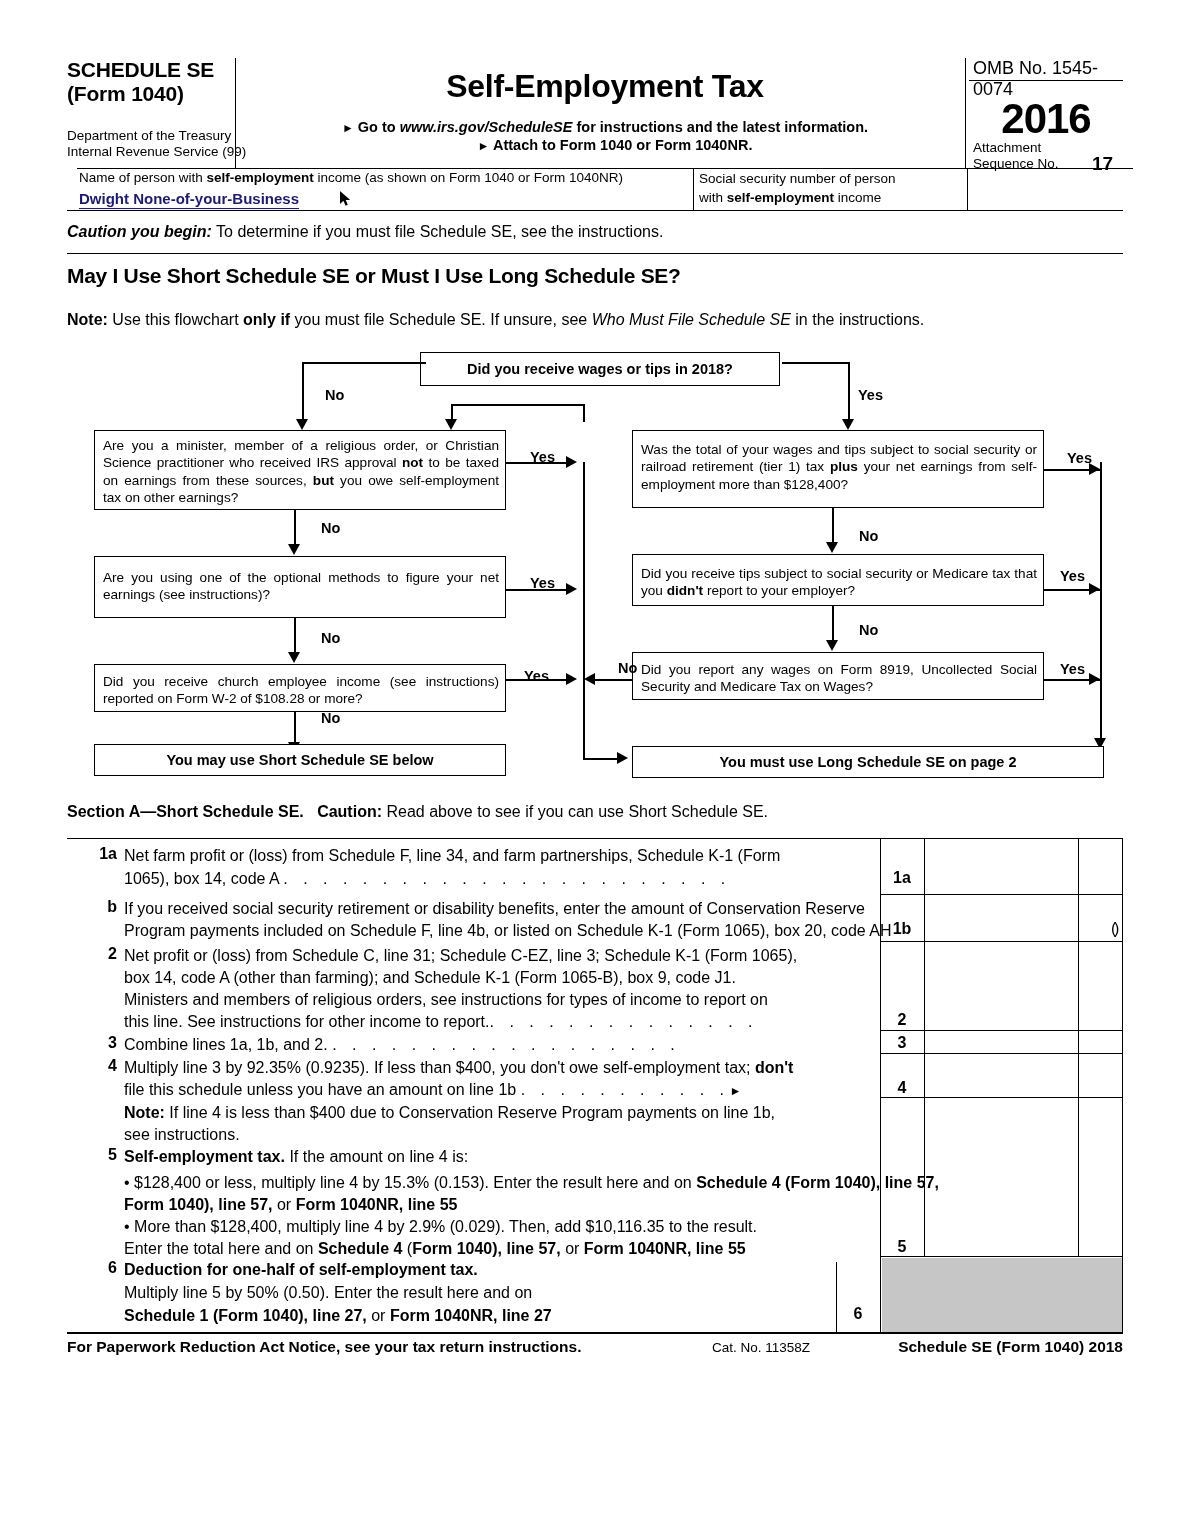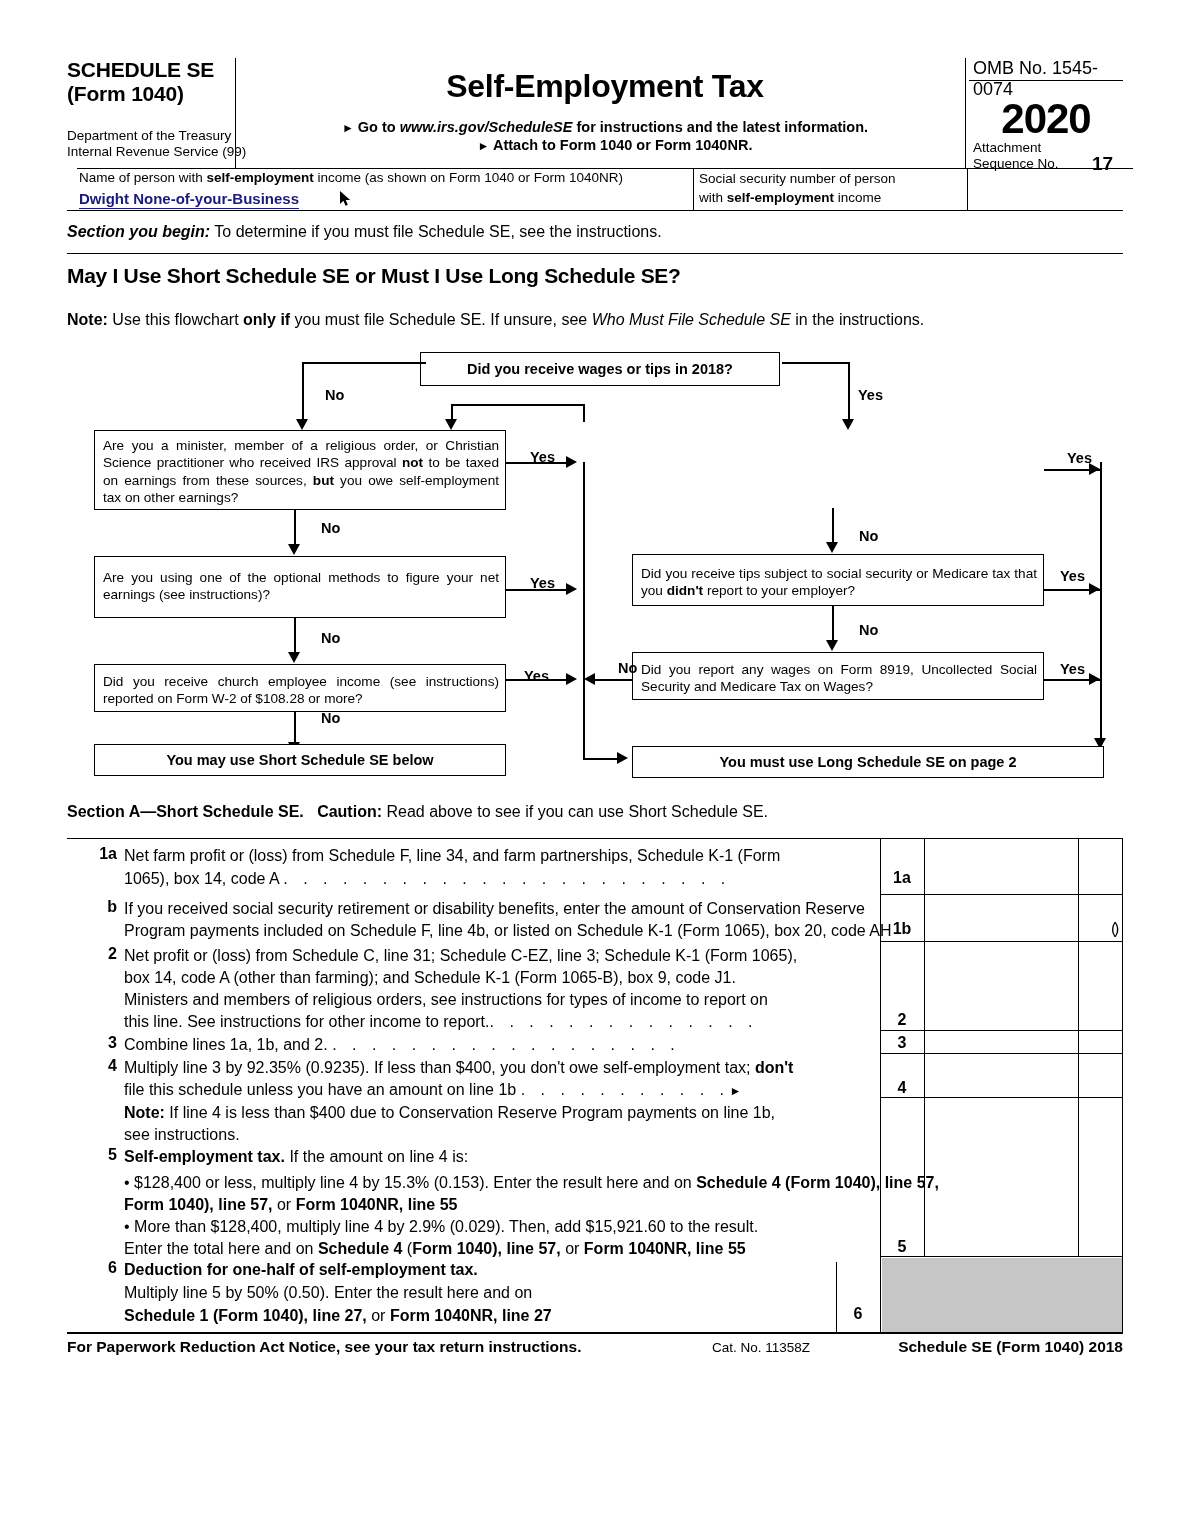--- a/index.html
+++ b/index.html
@@ -119,21 +119,21 @@
       </div>
       <div class="attachln">
         <span class="arrowg">►</span>
         <span>Attach to Form 1040 or Form 1040NR.</span>
       </div>
     </div>
 
     <div class="hdr-right">
       <div class="omb">OMB No. 1545-0074</div>
       <div class="omb-rule"></div>
-      <div class="year">2020</div>
+      <div class="year">2016</div>
       <div class="attach">
         <div>Attachment</div>
         <div>Sequence No.</div>
         <span class="seqno">17</span>
       </div>
     </div>
   </div>
 
   <div class="namerow">
     <div class="namerow-top"></div>
@@ -148,21 +148,21 @@
       <div><span>with </span><b>self-employment</b><span> income</span></div>
     </div>
 
     <svg class="cursor" style="left:262px; top:22px; width:14px; height:18px;" viewBox="0 0 14 18">
       <path d="M1,1 L1,14 L4.4,10.8 L6.6,15.7 L8.8,14.7 L6.7,10.0 L11.2,10.0 Z" fill="#000"></path>
     </svg>
   </div>
   <div class="namerow-bot" style="position:absolute;left:67px;top:210px;width:1056px;border-top:1.6px solid #000;"></div>
 
   <div class="beforeyou">
-    <b>Section you begin:</b><span> To determine if you must file Schedule SE, see the instructions.</span>
+    <b>Caution you begin:</b><span> To determine if you must file Schedule SE, see the instructions.</span>
   </div>
   <div class="rule1"></div>
   <div class="mayi">May I Use Short Schedule SE or Must I Use Long Schedule SE?</div>
   <div class="notefc">
     <b>Note:</b><span> Use this flowchart </span><b>only if</b><span> you must file Schedule SE. If unsure, see </span><i>Who Must File Schedule SE</i><span> in the instructions.</span>
   </div>
 
   <div class="fc">
 
     <div class="fbox" style="left:420px; top:352px; width:360px; height:34px;">
@@ -218,20 +218,23 @@
     <div class="lbl" style="left:301px; top:710px;">No</div>
 
     <div class="ln vln" style="left:583px; top:462px; height:296px;"></div>
     <div class="ln hln" style="left:583px; top:758px; width:36px;"></div>
     <div class="ar-r" style="left:617px; top:752px;"></div>
 
     <div class="fbox" style="left:94px; top:744px; width:412px; height:32px;">
       <div class="c">You may use Short Schedule SE below</div>
     </div>
 
+    <div class="fbox" style="left:632px; top:430px; width:412px; height:78px;">
+      <div class="t" style="top:10px;"><span>Was the total of your wages and tips subject to social security or railroad retirement (tier 1) tax </span><b>plus</b><span> your net earnings from self-employment more than $128,400?</span></div>
+    </div>
     <div class="ln hln" style="left:1044px; top:469px; width:58px;"></div>
     <div class="ar-r" style="left:1089px; top:463px;"></div>
     <div class="lbl" style="left:1047px; top:450px;">Yes</div>
 
     <div class="ln vln" style="left:832px; top:508px; height:36px;"></div>
     <div class="ar-d" style="left:826px; top:542px;"></div>
     <div class="lbl" style="left:839px; top:528px;">No</div>
 
     <div class="fbox" style="left:632px; top:554px; width:412px; height:52px;">
       <div class="t" style="top:10px;"><span>Did you receive tips subject to social security or Medicare tax that you </span><b>didn't</b><span> report to your employer?</span></div>
@@ -352,21 +355,21 @@
     <div class="lnum" style="left:14px; top:0;">5</div>
     <div class="ltxt" style="top:0; width:830px;">
       <b>Self-employment tax.</b><span> If the amount on line 4 is:</span>
     </div>
     <div class="ltxt" style="top:26px; width:905px;">
       <span>• $128,400 or less, multiply line 4 by 15.3% (0.153). Enter the result here and on </span><b>Schedule 4 (</b><b>Form 1040), line 57,</b>
     </div>
     <div class="ltxt" style="top:48px; width:905px;">
       <b>Form 1040), line 57,</b><span> or </span><b>Form 1040NR, line 55</b>
     </div>
-    <div class="ltxt" style="top:70px; width:905px;">• More than $128,400, multiply line 4 by 2.9% (0.029). Then, add $15,921.60 to the result.</div>
+    <div class="ltxt" style="top:70px; width:905px;">• More than $128,400, multiply line 4 by 2.9% (0.029). Then, add $10,116.35 to the result.</div>
     <div class="ltxt" style="top:92px; width:905px;">
       <span>Enter the total here and on </span><b>Schedule 4</b><span> (</span><b>Form 1040), line 57,</b><span> or </span><b>Form 1040NR, line 55</b>
     </div>
     <div class="boxnum" style="left:813px; top:92px;">5</div>
     <div style="position:absolute; left:862px; top:92px; width:150px; height:22px;"></div>
   </div>
 
   <div class="lrow" style="top:1259px; width:1056px; height:70px;">
     <div class="lnum" style="left:14px; top:0;">6</div>
     <div class="ltxt" style="top:0; width:790px;">

